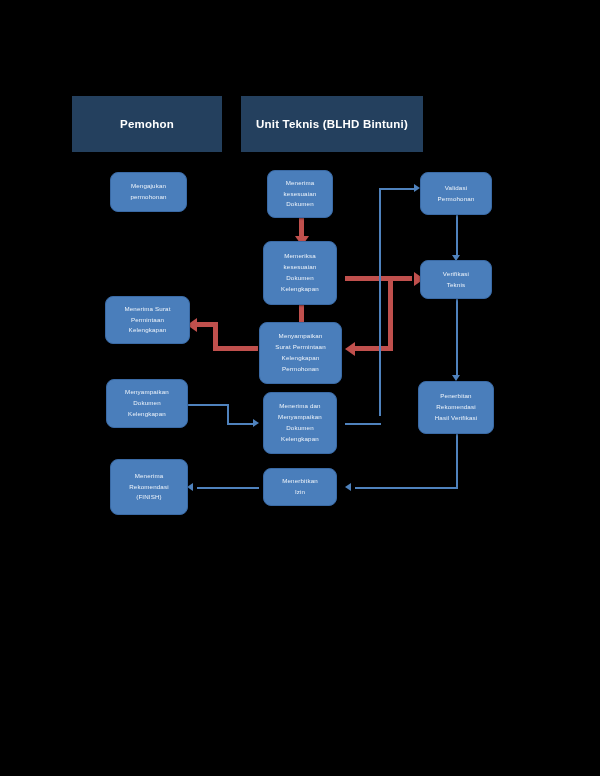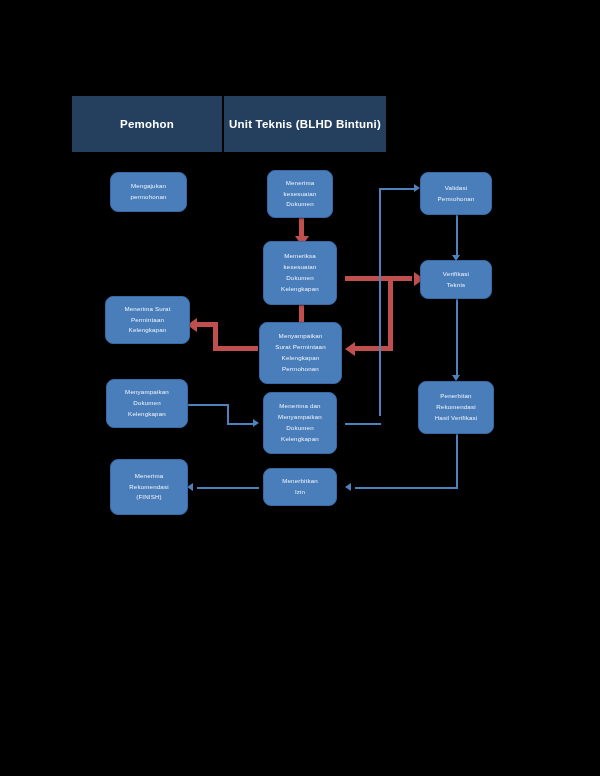--- a/index.html
+++ b/index.html
@@ -21,37 +21,37 @@
     background: #000000;
   }
   
   .header-row {
     position: absolute;
     left: 72px;
     top: 96px;
     width: 458px;
     height: 56px;
     display: flex;
-    gap: 2px;
+    gap: 19px;
   }
   .header-cell {
     background: #24405e;
     color: #ffffff;
     font-size: 11.5px;
     font-weight: bold;
     display: flex;
     align-items: center;
     justify-content: center;
     text-align: center;
     line-height: 1.25;
     letter-spacing: .2px;
   }
   .hc-1 { width: 150px; }
   .hc-2 { width: 150px; }
-  .hc-3 { width: 162px; }
+  .hc-3 { width: 182px; }
 
   
   .node {
     position: absolute;
     background: #4a7ebb;
     border: 1px solid #3a6aa5;
     border-radius: 8px;
     box-shadow: 0 1px 2px rgba(0,0,0,.45);
     color: #eef4fb;
     font-size: 6.2px;

